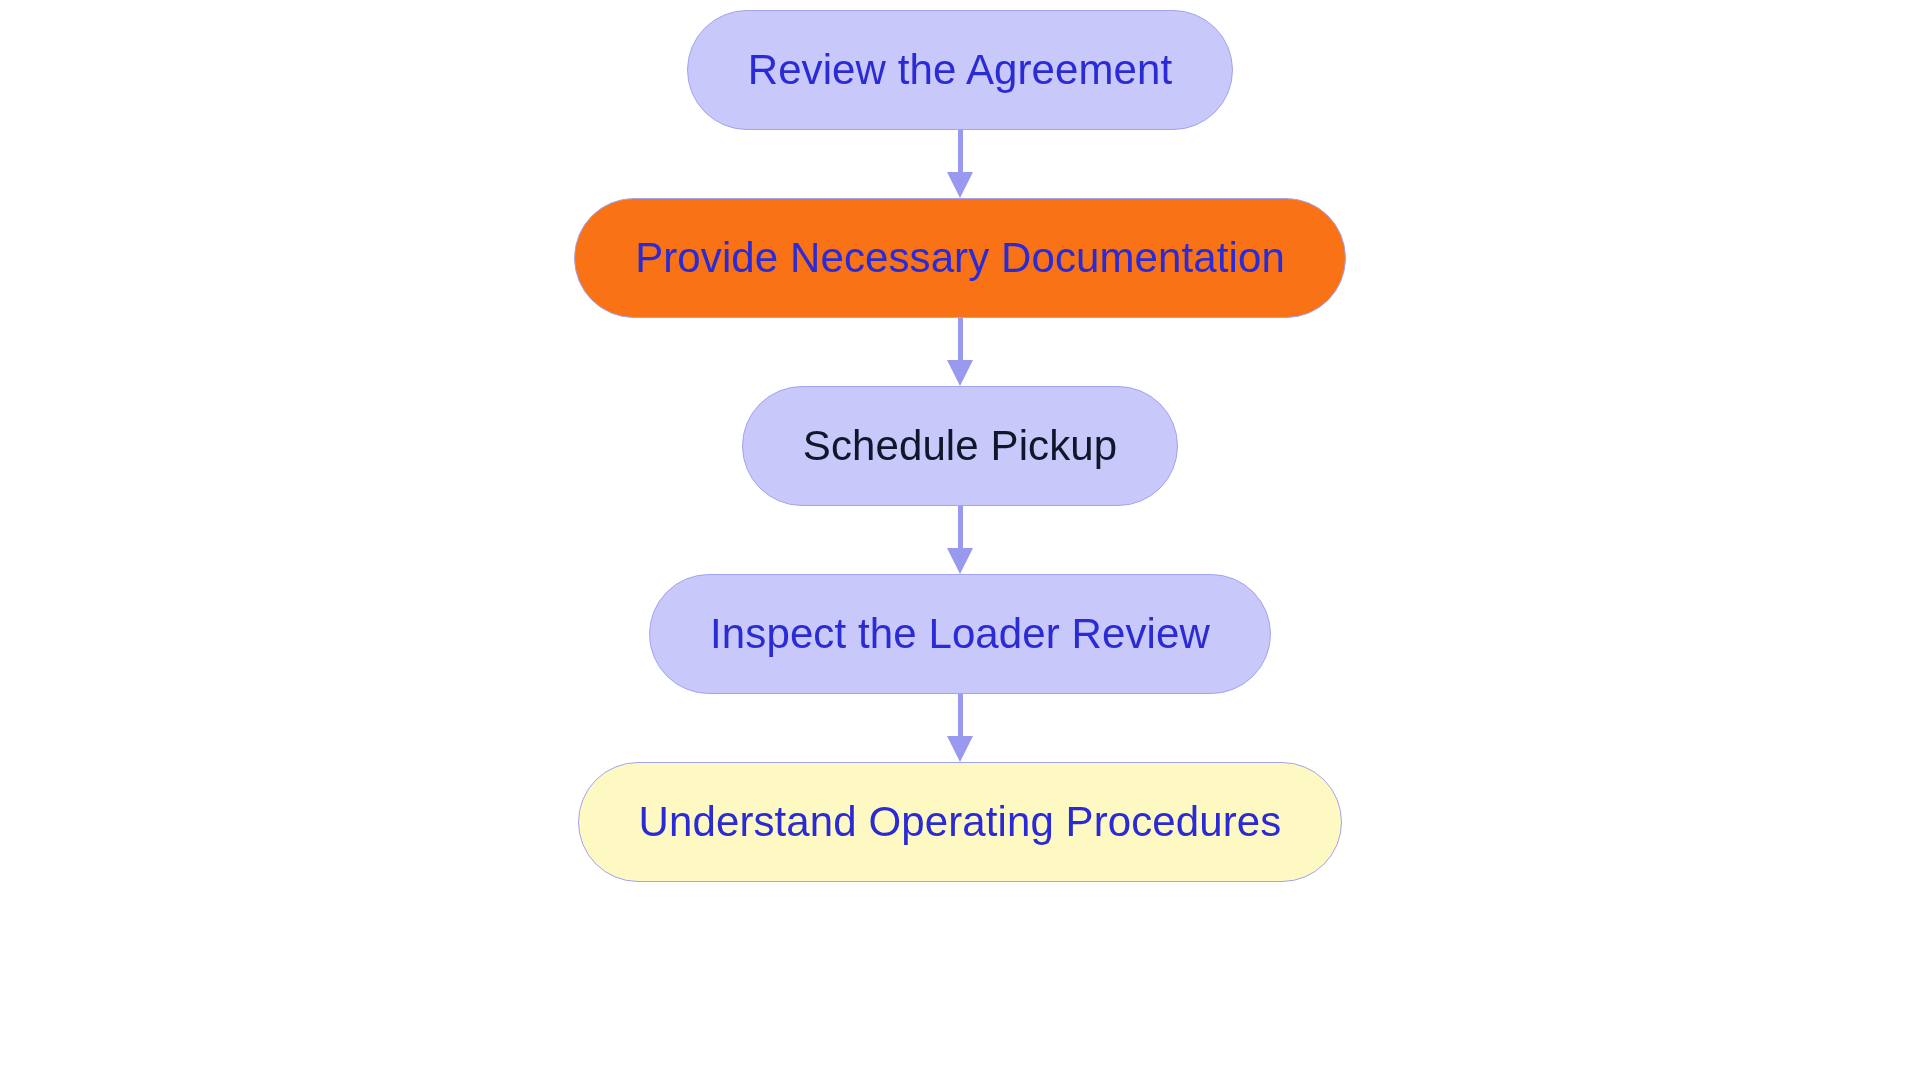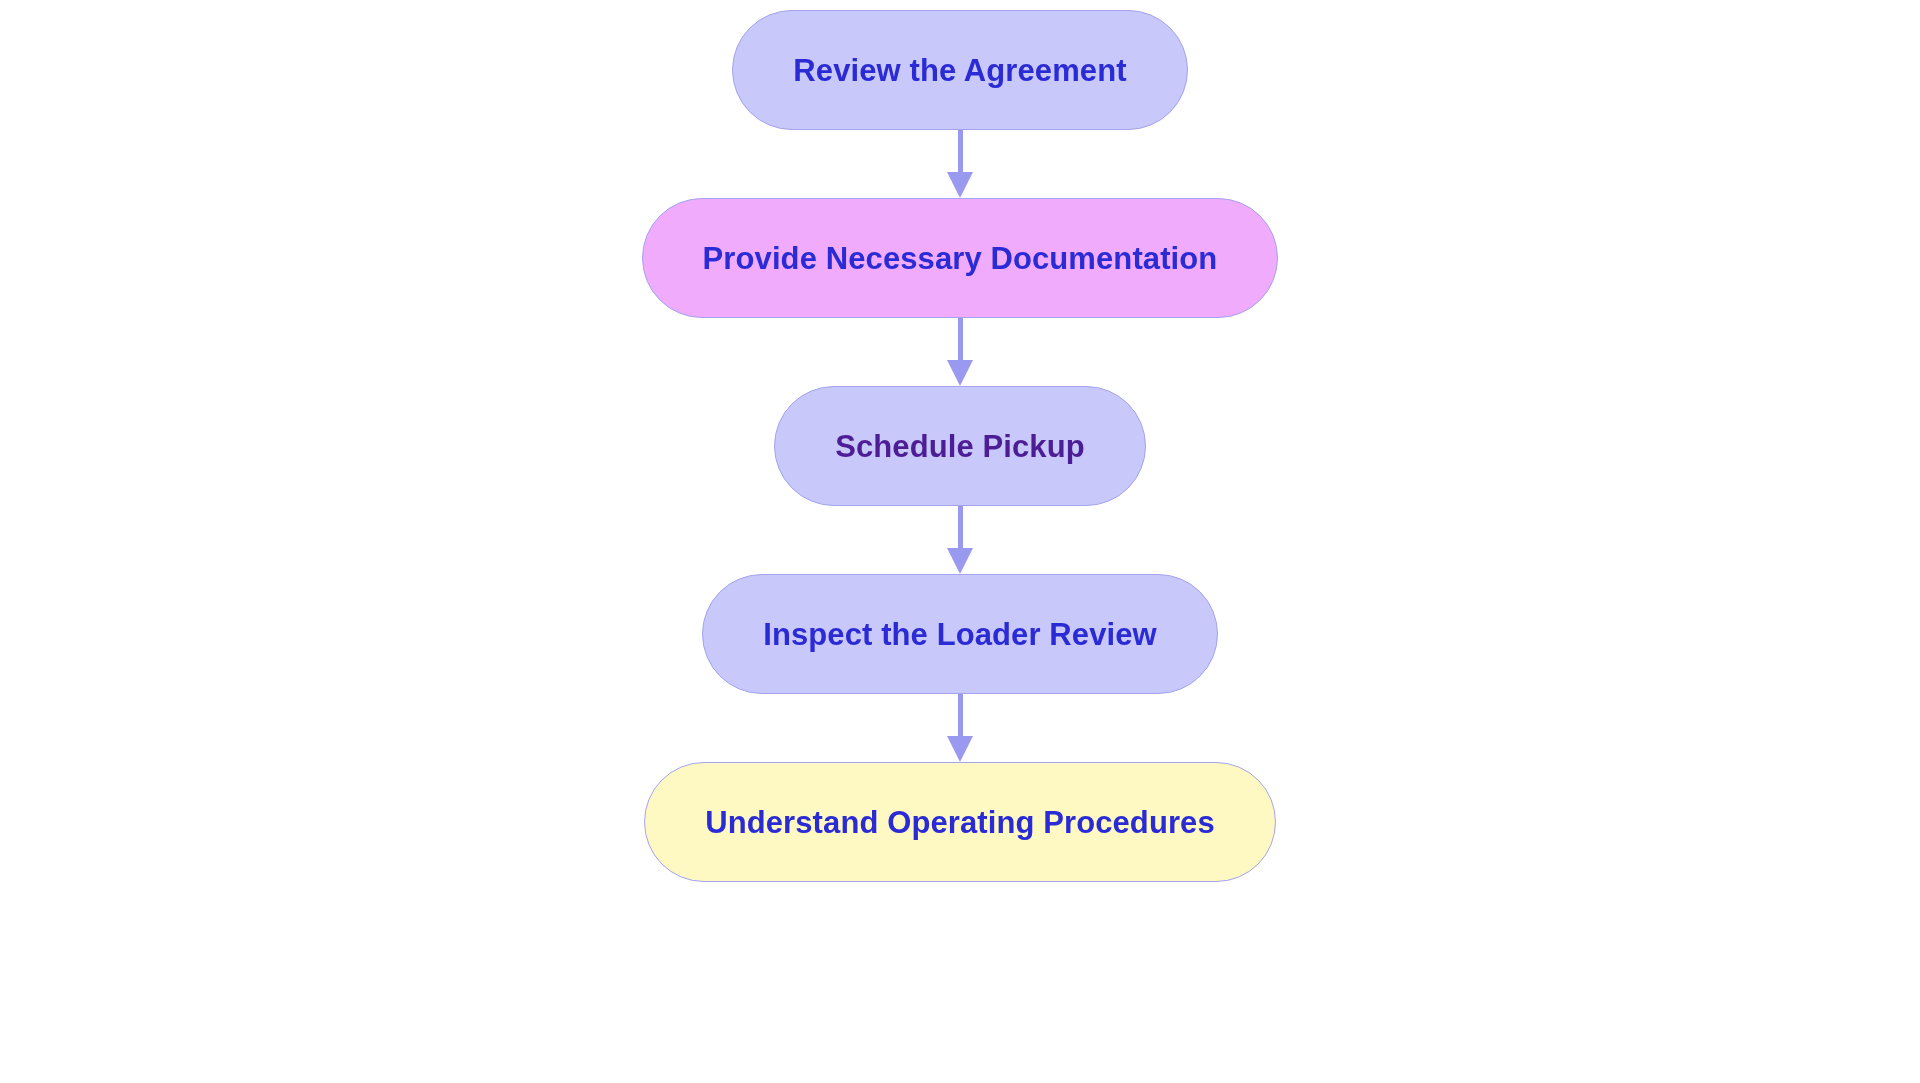--- a/index.html
+++ b/index.html
@@ -43,22 +43,22 @@
     display: flex;
     align-items: center;
     justify-content: center;
     padding: 0 60px;
     flex: none;
   }
 
   .node-label {
     color: #2b2bd6;
     font-family: "Liberation Sans", sans-serif;
-    font-size: 31px;
-    font-weight: 700;
+    font-size: 42px;
+    font-weight: 400;
     line-height: 1;
     white-space: nowrap;
     letter-spacing: 0.1px;
   }
 
   
   .connector {
     position: relative;
     width: 28px;
     flex: none;
@@ -98,31 +98,31 @@
 
     <div class="node" style="background: rgb(200, 200, 250); border-color: rgb(163, 163, 240);">
       <span class="node-label" style="color: rgb(43, 43, 214);">Review the Agreement</span>
     </div>
 
     <div class="connector gap-1">
       <div class="shaft" style="background: rgb(153, 153, 240);"></div>
       <div class="head" style="border-top-color: rgb(153, 153, 240);"></div>
     </div>
 
-    <div class="node" style="background: #f0abfc; border-color: rgb(163, 163, 240);">
+    <div class="node" style="background: #f97316; border-color: rgb(163, 163, 240);">
       <span class="node-label" style="color: rgb(43, 43, 214);">Provide Necessary Documentation</span>
     </div>
 
     <div class="connector gap-2">
       <div class="shaft" style="background: rgb(153, 153, 240);"></div>
       <div class="head" style="border-top-color: rgb(153, 153, 240);"></div>
     </div>
 
     <div class="node" style="background: rgb(200, 200, 250); border-color: rgb(163, 163, 240);">
-      <span class="node-label" style="color: #4c1d95;">Schedule Pickup</span>
+      <span class="node-label" style="color: #0f172a;">Schedule Pickup</span>
     </div>
 
     <div class="connector gap-3">
       <div class="shaft" style="background: rgb(153, 153, 240);"></div>
       <div class="head" style="border-top-color: rgb(153, 153, 240);"></div>
     </div>
 
     <div class="node" style="background: rgb(200, 200, 250); border-color: rgb(163, 163, 240);">
       <span class="node-label" style="color: rgb(43, 43, 214);">Inspect the Loader Review</span>
     </div>

